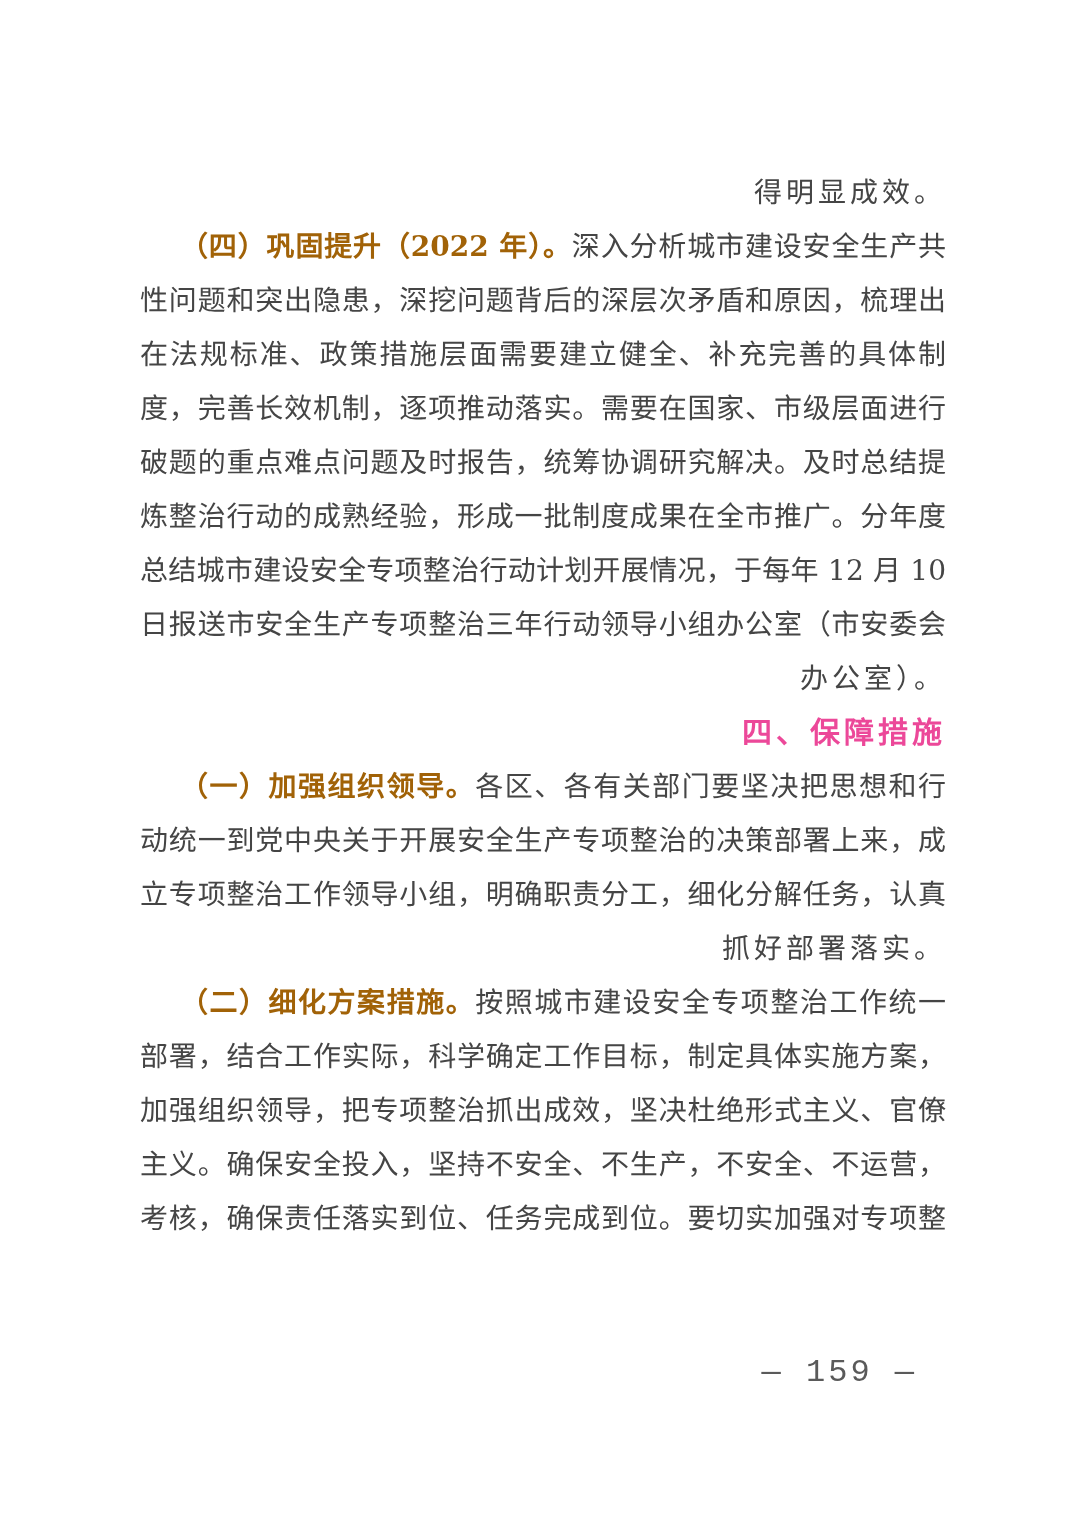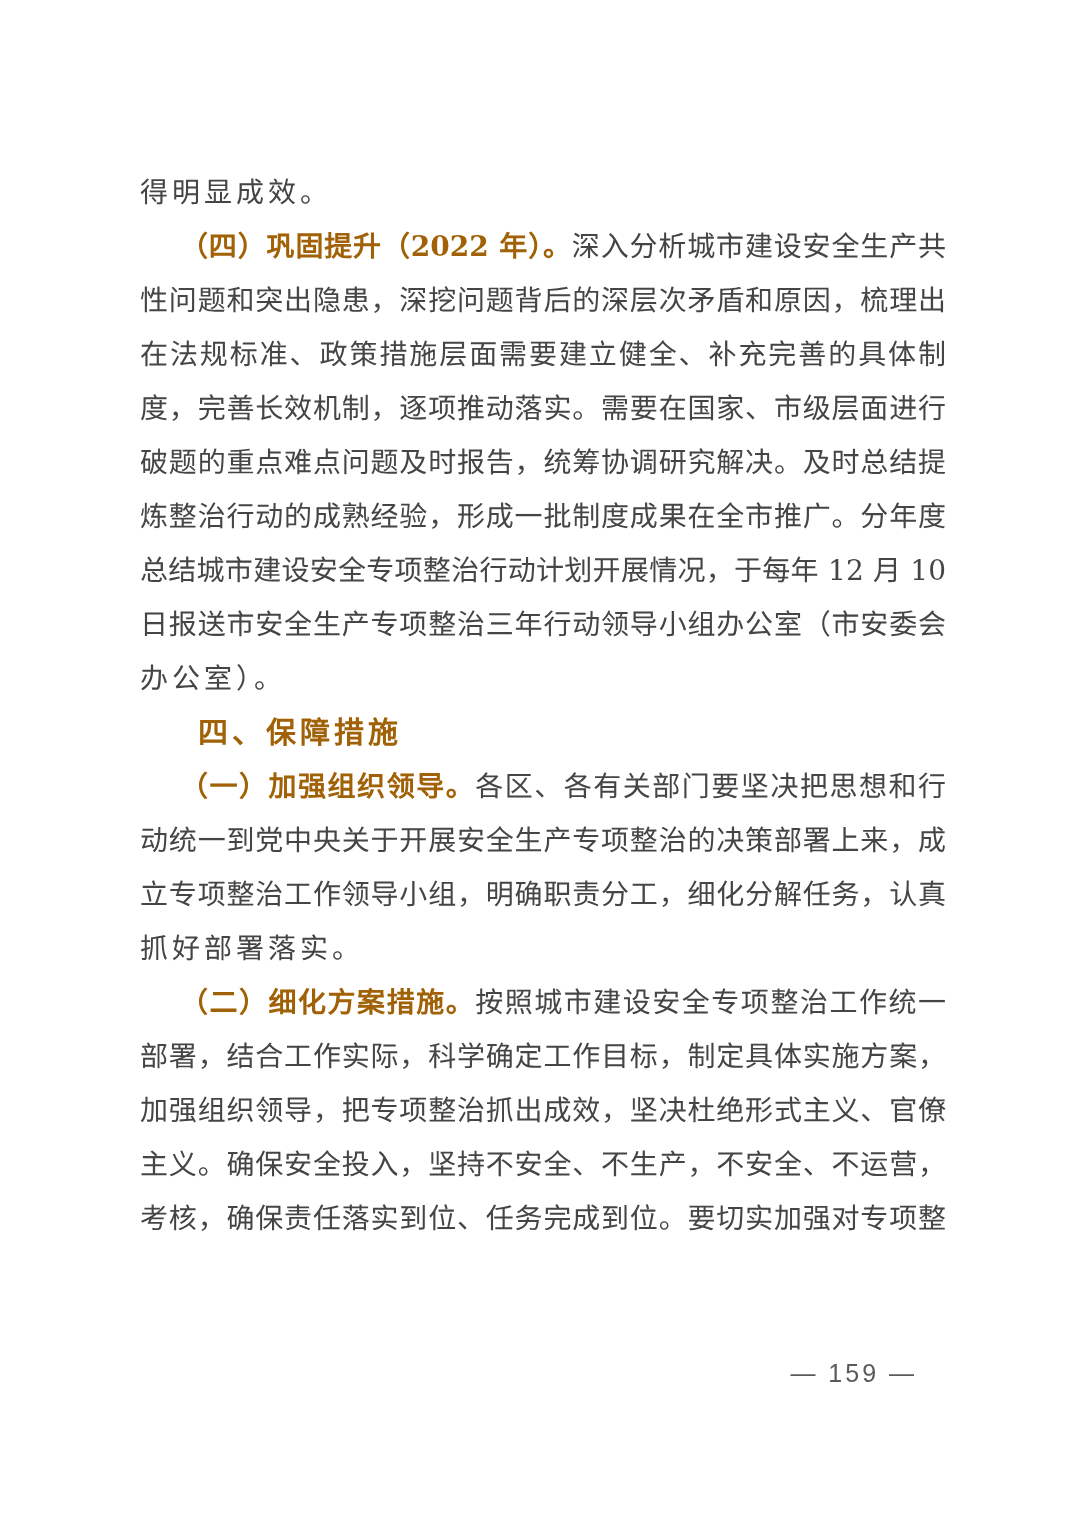--- a/index.html
+++ b/index.html
@@ -31,45 +31,46 @@
     overflow: visible;
   }
   .line.just {
     white-space: normal;
     text-align: justify;
     text-align-last: justify;
     -moz-text-align-last: justify;
   }
   .line.plain {
     letter-spacing: 4px;
+    text-align: right;
   }
   .line.indent {
     padding-left: 40px;
   }
   .lead {
     font-weight: bold;
     color: #a16207;
   }
   .heading-line {
     font-family: "DejaVu Sans", "Liberation Sans", sans-serif;
     font-weight: bold;
-    color: #a16207;
+    color: #ec4899;
     font-size: 30px;
     letter-spacing: 7px;
     padding-left: 58px;
   }
   .page-number {
     position: absolute;
     top: 1356px;
     right: 163px;
-    font-size: 25px;
+    font-size: 32px;
     line-height: 34px;
     color: #5a5a5a;
     letter-spacing: 3px;
-    font-family: Liberation Sans, sans-serif;
+    font-family: Liberation Mono, monospace;
   }
 </style>
 </head>
 <body>
 
 <div class="page">
   <div class="doc-body">
       <div class="para">
         <div class="line plain"><span>得明显成效。</span></div>
       </div>

